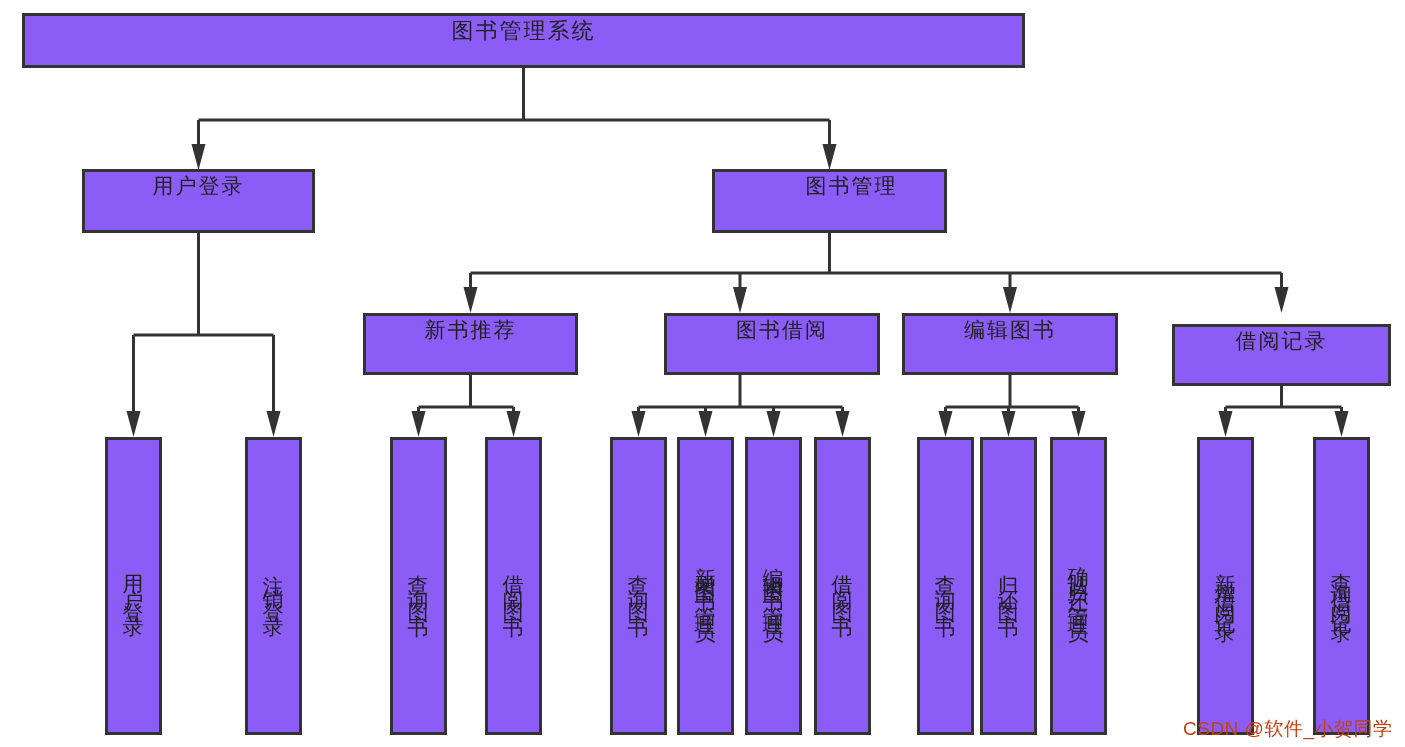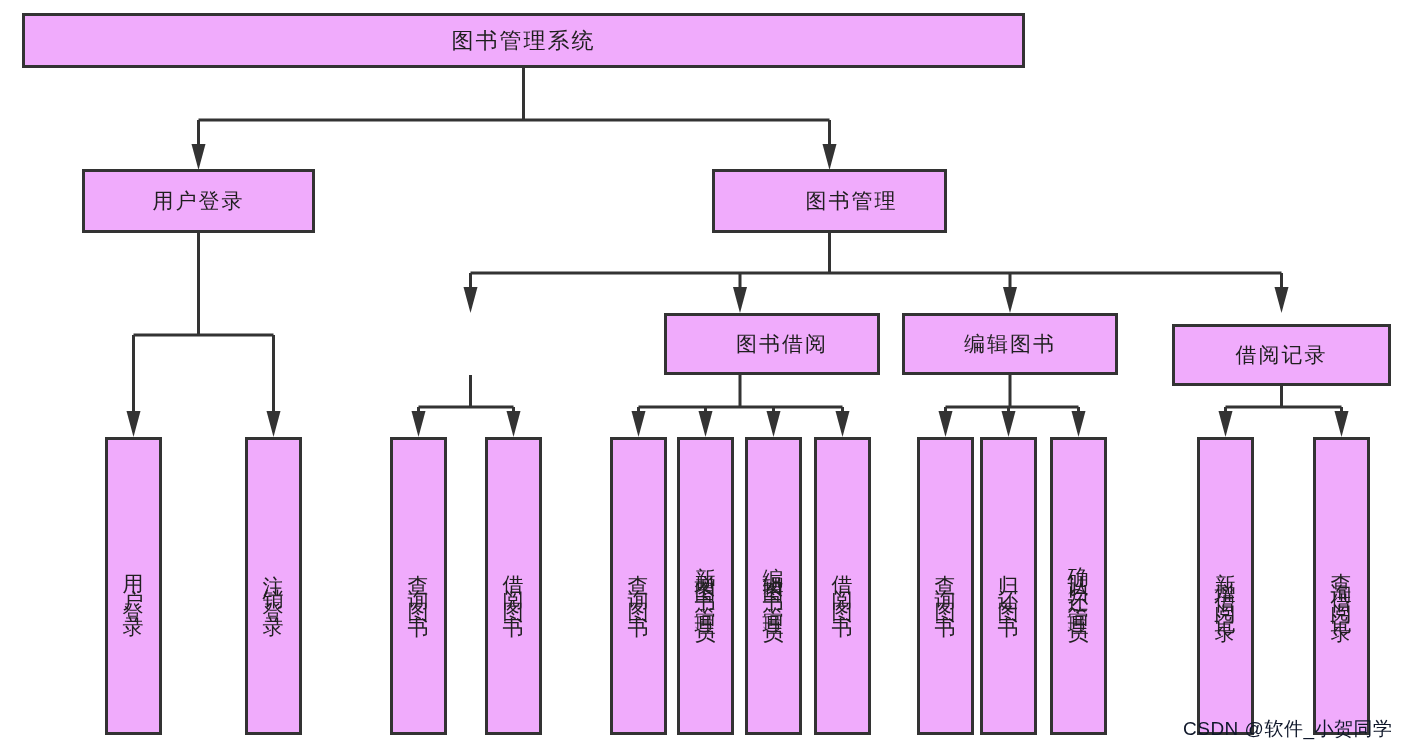--- a/index.html
+++ b/index.html
@@ -6,36 +6,36 @@
   body {
     width:1405px; height:747px; position:relative;
     background:#ffffff; overflow:hidden;
     font-family:"Liberation Sans", sans-serif;
     color:#1f1f1f;
   }
   .stage { position:absolute; inset:0; }
   svg.connectors { position:absolute; left:0; top:0; z-index:1; }
   .box {
     position:absolute; box-sizing:border-box;
-    border:3px solid #333333; background:#f0abfc;
-    display:flex; align-items:center; justify-content:center;
+    border:3px solid #333333; background:#8b5cf6;
+    display:flex; justify-content:center;
     z-index:2; text-align:center;
   }
   .h-label { font-size:21px; letter-spacing:2px; white-space:nowrap; }
   .root-label { font-size:22px; }
   .v-label {
     writing-mode:vertical-rl; text-orientation:mixed;
     font-size:21px; line-height:1;
   }
   .ls4  { letter-spacing:14px; }
   .ls6  { letter-spacing:10px; }
   .ls9  { letter-spacing:8px; }
   .watermark {
     position:absolute; left:1183px; top:716px; z-index:10;
-    font-size:19px; color:#0f172a; letter-spacing:0.5px; white-space:nowrap;
+    font-size:19px; color:#c2410c; letter-spacing:0.5px; white-space:nowrap;
   }
 </style>
 </head>
 <body>
 
 <div class="stage">
 
   <svg class="connectors" width="1405" height="747" aria-hidden="true">
     <g stroke="#333333" stroke-width="3" fill="none">
 
@@ -87,20 +87,23 @@
     <span class="h-label root-label">图书管理系统</span>
   </div>
 
   <div class="box" style="left:82px; top:169px; width:233px; height:64px;">
     <span class="h-label">用户登录</span>
   </div>
   <div class="box" style="left:712px; top:169px; width:235px; height:64px;padding-left:44px;">
     <span class="h-label">图书管理</span>
   </div>
 
+  <div class="box" style="left:363px; top:313px; width:215px; height:62px;">
+    <span class="h-label">新书推荐</span>
+  </div>
   <div class="box" style="left:664px; top:313px; width:216px; height:62px;padding-left:20px;">
     <span class="h-label">图书借阅</span>
   </div>
   <div class="box" style="left:902px; top:313px; width:216px; height:62px;">
     <span class="h-label">编辑图书</span>
   </div>
   <div class="box" style="left:1172px; top:313px; width:219px; height:62px;margin-top:11px;">
     <span class="h-label">借阅记录</span>
   </div>
 

